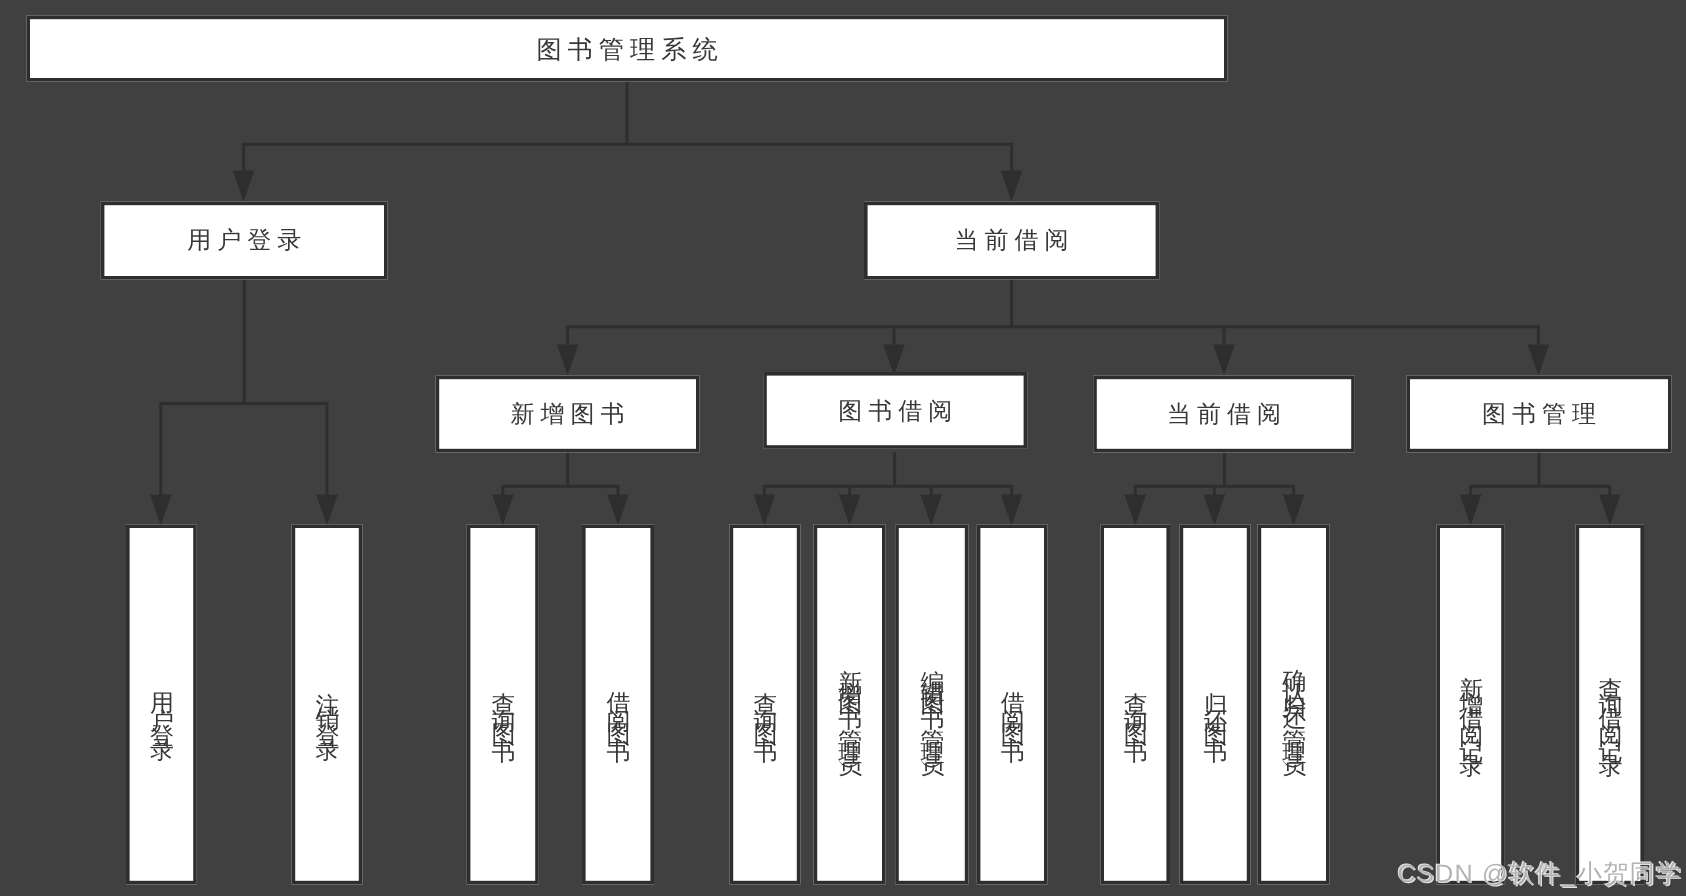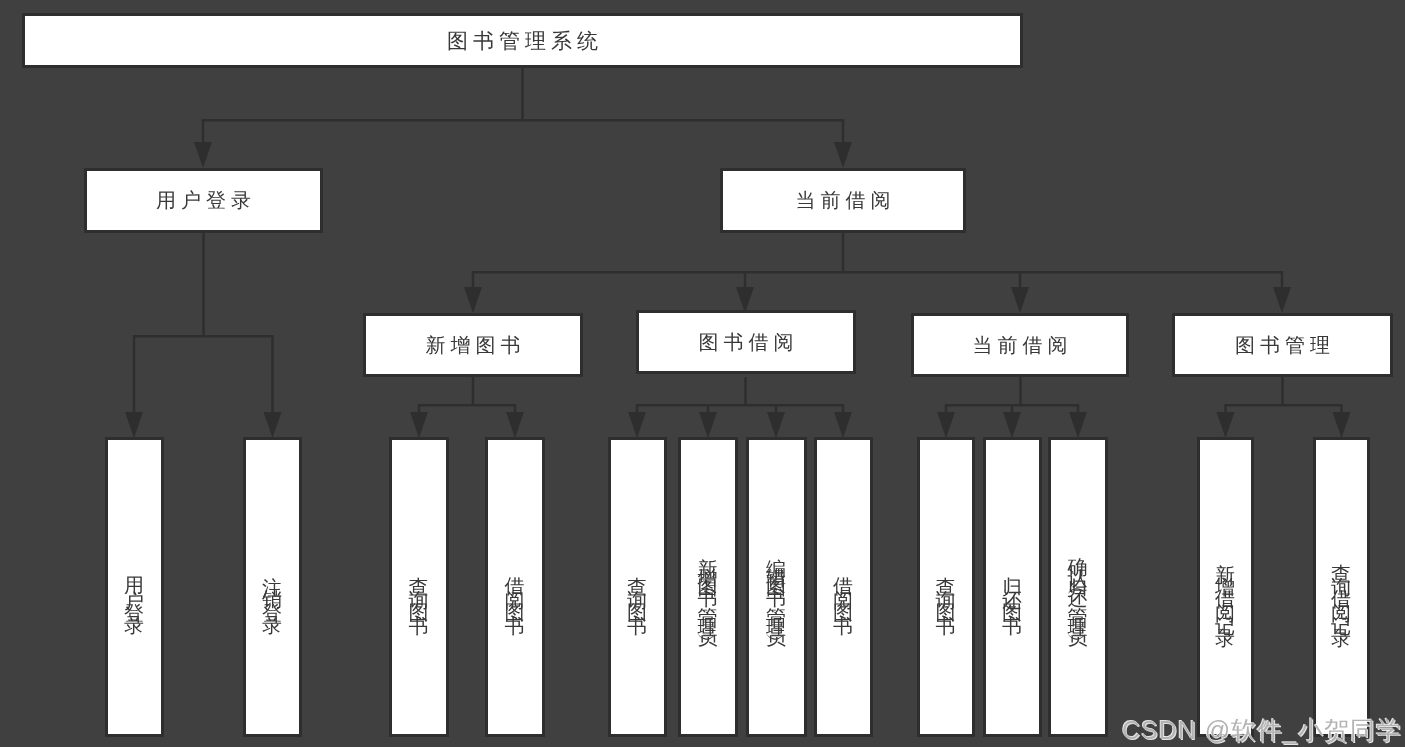--- a/index.html
+++ b/index.html
@@ -45,21 +45,21 @@
     line-height: 1;
     color: #383838;
   }
   .leaf.ls-s .vlabel { letter-spacing: 13px; }
   .leaf.ls-l .vlabel { letter-spacing: 10px; }
   .watermark {
     position: absolute;
     top: 714px;
     right: 3px;
     z-index: 3;
-    font-size: 25px;
+    font-size: 21px;
     letter-spacing: 1px;
     color: #b3b3b3;
     text-shadow: 1px 1px 0 rgba(255,255,255,0.85), -1px -1px 0 rgba(255,255,255,0.85);
     white-space: nowrap;
   }
 </style>
 </head>
 <body>
 
 <div class="stage">

